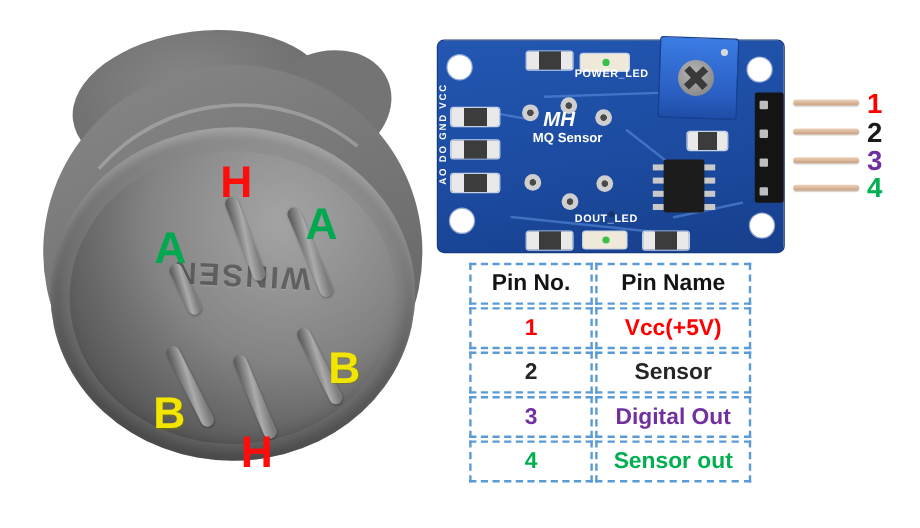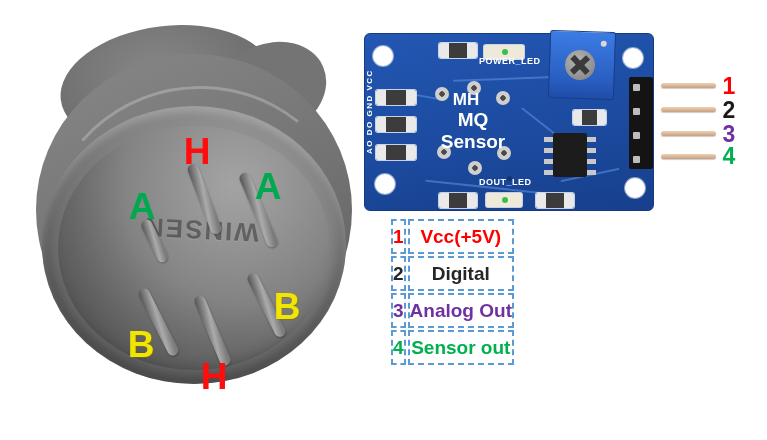--- a/index.html
+++ b/index.html
@@ -95,22 +95,22 @@
   .leg{position:absolute;width:9px;height:5px;background:#c9c9c9;}
   .leg.left{left:-9px;} .leg.right{left:34px;}
   .leg.y1{top:4px;} .leg.y2{top:15px;} .leg.y3{top:26px;} .leg.y4{top:37px;}
 
   #hdr{position:absolute;left:264px;top:43px;width:24px;height:92px;background:#141414;border-radius:2px;}
   .contact{position:absolute;left:4px;width:7px;height:7px;background:#bdbdbd;border-radius:1px;}
   .c1{top:7px;} .c2{top:31px;} .c3{top:55px;} .c4{top:79px;}
 
   .pcb-text{position:absolute;color:#ffffff;font-weight:bold;}
   #txt-pled{left:114px;top:22px;font-size:9px;letter-spacing:.5px;}
-  #txt-mh{left:80px;top:56px;width:42px;text-align:center;font-size:17px;}
-  #txt-mq{left:58px;top:75px;width:100px;text-align:center;font-size:19px;font-weight:bold;}
+  #txt-mh{left:80px;top:56px;width:42px;text-align:center;font-size:17px;font-style:italic;}
+  #txt-mq{left:58px;top:75px;width:100px;text-align:center;font-size:11px;font-weight:bold;}
   #txt-dled{left:114px;top:143px;font-size:9px;letter-spacing:.5px;}
   #txt-pins{left:250px;top:42px;height:120px;font-size:8px;letter-spacing:1.5px;
     writing-mode:vertical-rl;transform:rotate(180deg);color:#fff;font-weight:bold;}
 
   .wire{position:absolute;left:661px;width:55px;height:5px;border-radius:3px;
     background:linear-gradient(180deg,#ecd2b9,#c99f7d);box-shadow:0 1px 1px rgba(0,0,0,.2);}
   #wire1{top:83px;} #wire2{top:107px;} #wire3{top:131px;} #wire4{top:154px;}
 
   .pinnum{position:absolute;left:716px;width:26px;text-align:center;
     font-weight:bold;font-size:23px;line-height:24px;}
@@ -221,31 +221,35 @@
   <div class="wire" id="wire3"></div>
   <div class="wire" id="wire4"></div>
 
   <span class="pinnum" id="pn1" style="color: rgb(255, 0, 0);">1</span>
   <span class="pinnum" id="pn2" style="color: rgb(26, 26, 26);">2</span>
   <span class="pinnum" id="pn3" style="color: rgb(112, 48, 160);">3</span>
   <span class="pinnum" id="pn4" style="color: rgb(0, 176, 80);">4</span>
 
   <table id="pintable">
     <tbody>
+        <tr>
+      <th class="col-no">Pin No.</th>
+      <th class="col-name">Pin Name</th>
+    </tr>
     <tr>
       <td style="color: rgb(255, 0, 0);">1</td>
       <td style="color: rgb(255, 0, 0);">Vcc(+5V)</td>
     </tr>
     <tr>
       <td style="color: rgb(38, 38, 38);">2</td>
-      <td style="color: rgb(38, 38, 38);">Digital</td>
+      <td style="color: rgb(38, 38, 38);">Sensor</td>
     </tr>
     <tr>
       <td style="color: rgb(112, 48, 160);">3</td>
-      <td style="color: rgb(112, 48, 160);">Analog Out</td>
+      <td style="color: rgb(112, 48, 160);">Digital Out</td>
     </tr>
     <tr>
       <td style="color: rgb(0, 176, 80);">4</td>
       <td style="color: rgb(0, 176, 80);">Sensor out</td>
     </tr>
   </tbody>
     </table>
 
 </div>
 

